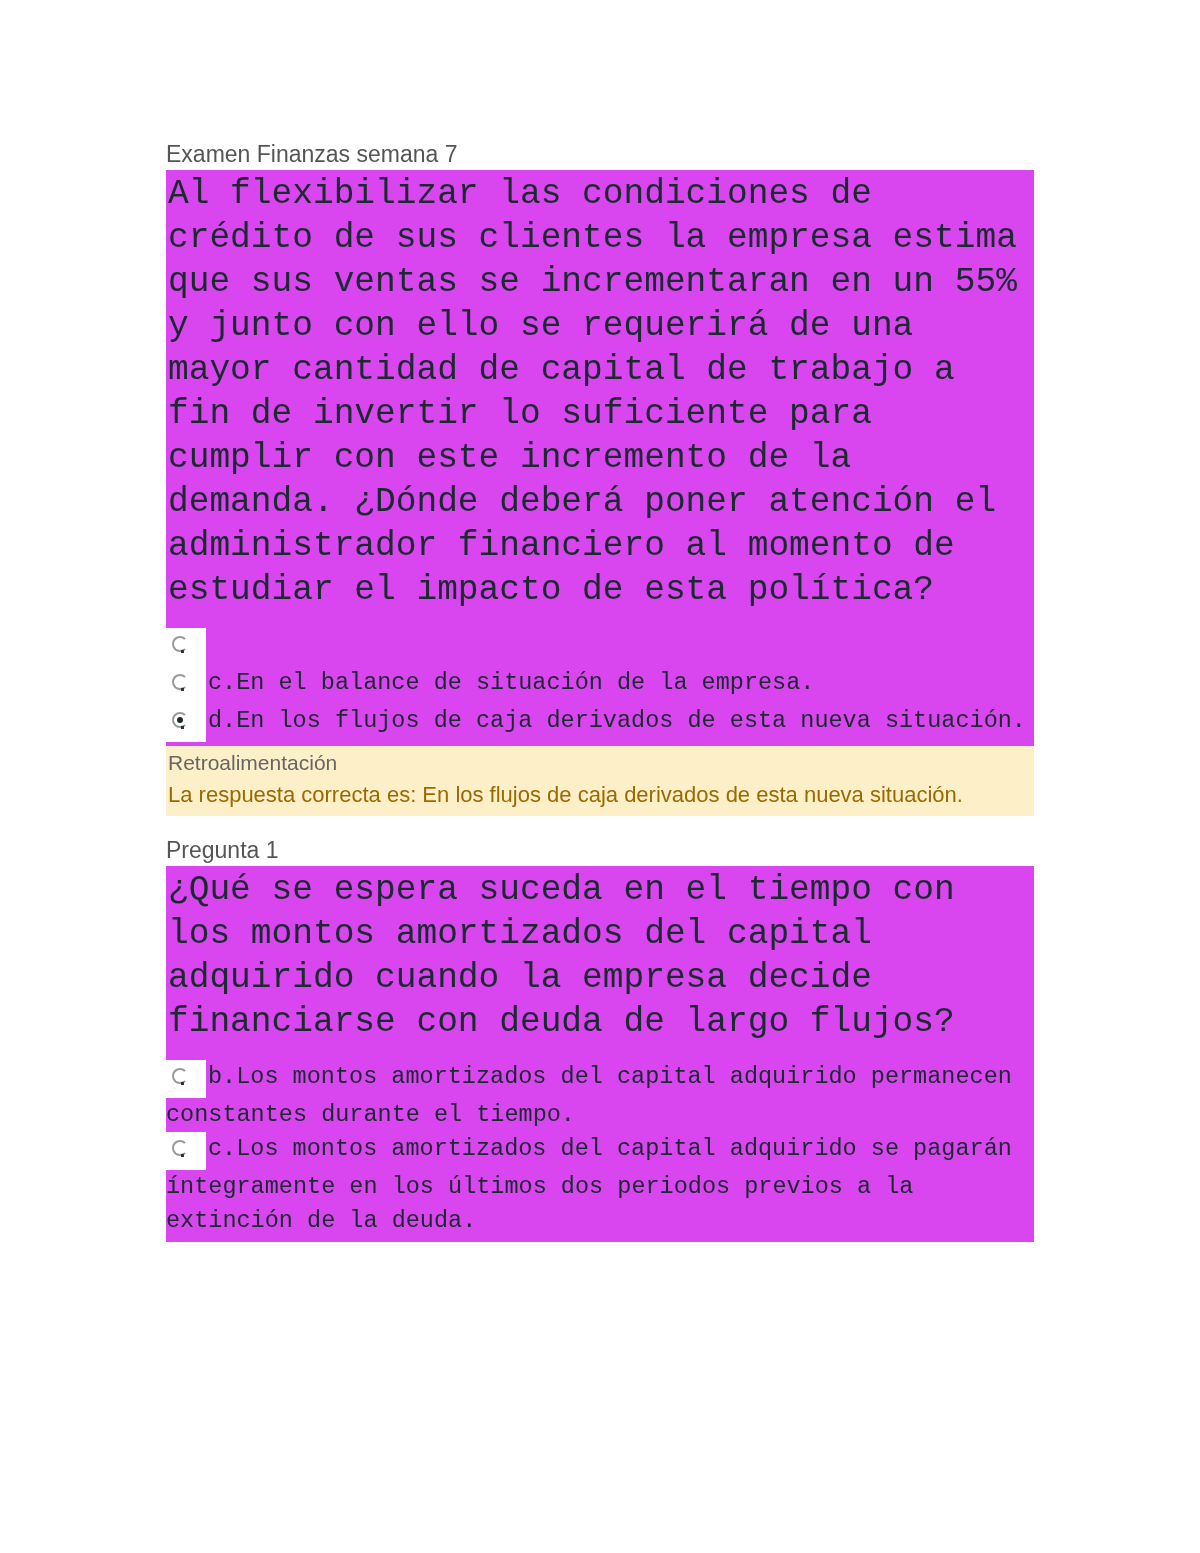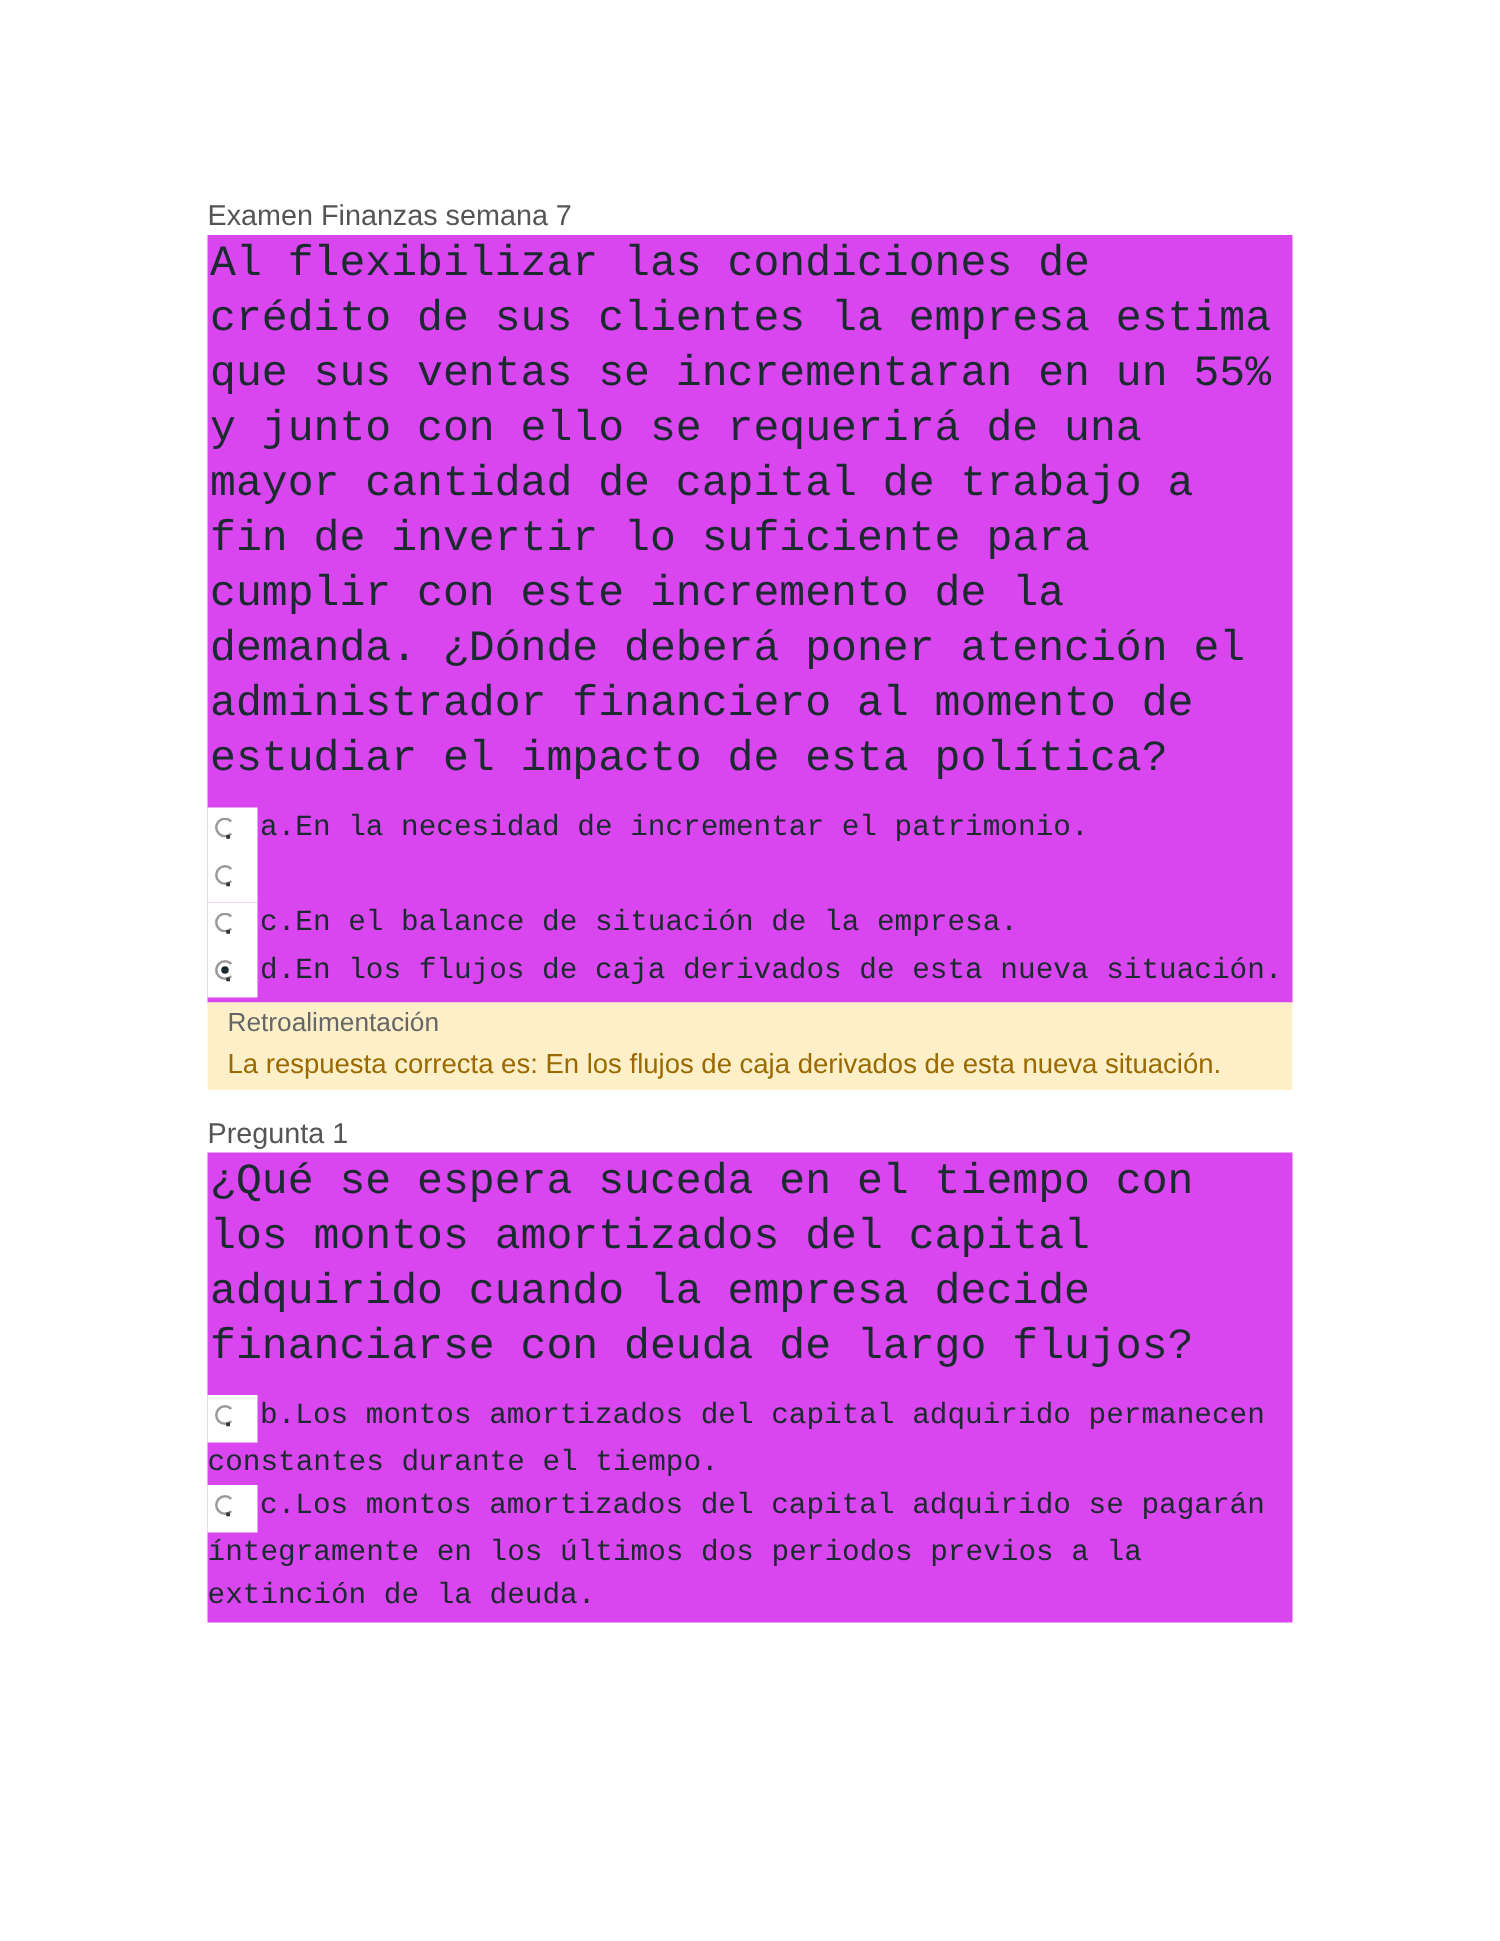--- a/index.html
+++ b/index.html
@@ -1,46 +1,43 @@
 <!DOCTYPE html>
 <html><head>
 <meta charset="utf-8">
 <style>
   html, body { margin:0; padding:0; background:#ffffff; }
   body { width:1200px; height:1553px; position:relative; font-family:"Liberation Sans", sans-serif; }
-  .page { position:absolute; left:166px; top:156px; width:868px; }
+  .page { position:absolute; left:166px; top:138px; width:868px; }
   .q-head { color:#555555; font-size:23px; line-height:32px; height:32px; }
   .q-block { background:#d946ef;font-family:Liberation Mono, monospace; }
   .q-text { color:#1b2a2f; font-size:34.5px; line-height:44px; padding:2px 4px 2px 2px; }
   .answers { padding-top:14px; padding-bottom:4px; }
   .ans { position:relative; font-size:23.5px; line-height:34px; color:#1b2a2f; padding-left:0; }
   .ans .radio-box { display:inline-block; vertical-align:top; width:40px; height:38px; background:#ffffff; position:relative; margin-right:2px; }
   .ans .radio { position:absolute; left:6px; top:8px; width:12px; height:12px; border:2px solid #9a9a9a; border-radius:50%; border-right-color:transparent; background:#fff; }
   .ans .radio.on::after { content:""; position:absolute; left:3px; top:3px; width:6px; height:6px; border-radius:50%; background:#1b2a2f; }
   .ans .radio-tick { position:absolute; left:15px; top:22px; width:3px; height:3px; background:#333; }
   .ans .txt { display:inline; }
   .ans.multi { line-height:34px; }
-  .feedback { background:#fdefc8; padding:2px 2px 4px 16px; }
+  .feedback { background:#fdefc8; padding:2px 2px 4px 2px; }
   .fb-label { color:#666666; font-size:21px; line-height:30px; }
   .fb-text { color:#9a6a00; font-size:22px; line-height:34px; }
   .q2-head { margin-top:18px; }
 </style>
 </head>
 <body>
 
 <div class="page">
 
   <div class="q-head">Examen Finanzas semana 7</div>
 
   <div class="q-block">
     <div class="q-text">Al flexibilizar las condiciones de crédito de sus clientes la empresa estima que sus ventas se incrementaran en un 55% y junto con ello se requerirá de una mayor cantidad de capital de trabajo a fin de invertir lo suficiente para cumplir con este incremento de la demanda. ¿Dónde deberá poner atención el administrador financiero al momento de estudiar el impacto de esta política?</div>
     <div class="answers">
-      <div class="ans">
-        <span class="radio-box"><span class="radio"></span><span class="radio-tick"></span></span><span class="txt">a.En la necesidad de incrementar el patrimonio.</span>
-      </div>
       <div class="ans">
         <span class="radio-box"><span class="radio"></span><span class="radio-tick"></span></span>
       </div>
       <div class="ans">
         <span class="radio-box"><span class="radio"></span><span class="radio-tick"></span></span><span class="txt">c.En el balance de situación de la empresa.</span>
       </div>
       <div class="ans">
         <span class="radio-box"><span class="radio on"></span><span class="radio-tick"></span></span><span class="txt">d.En los flujos de caja derivados de esta nueva situación.</span>
       </div>
     </div>

